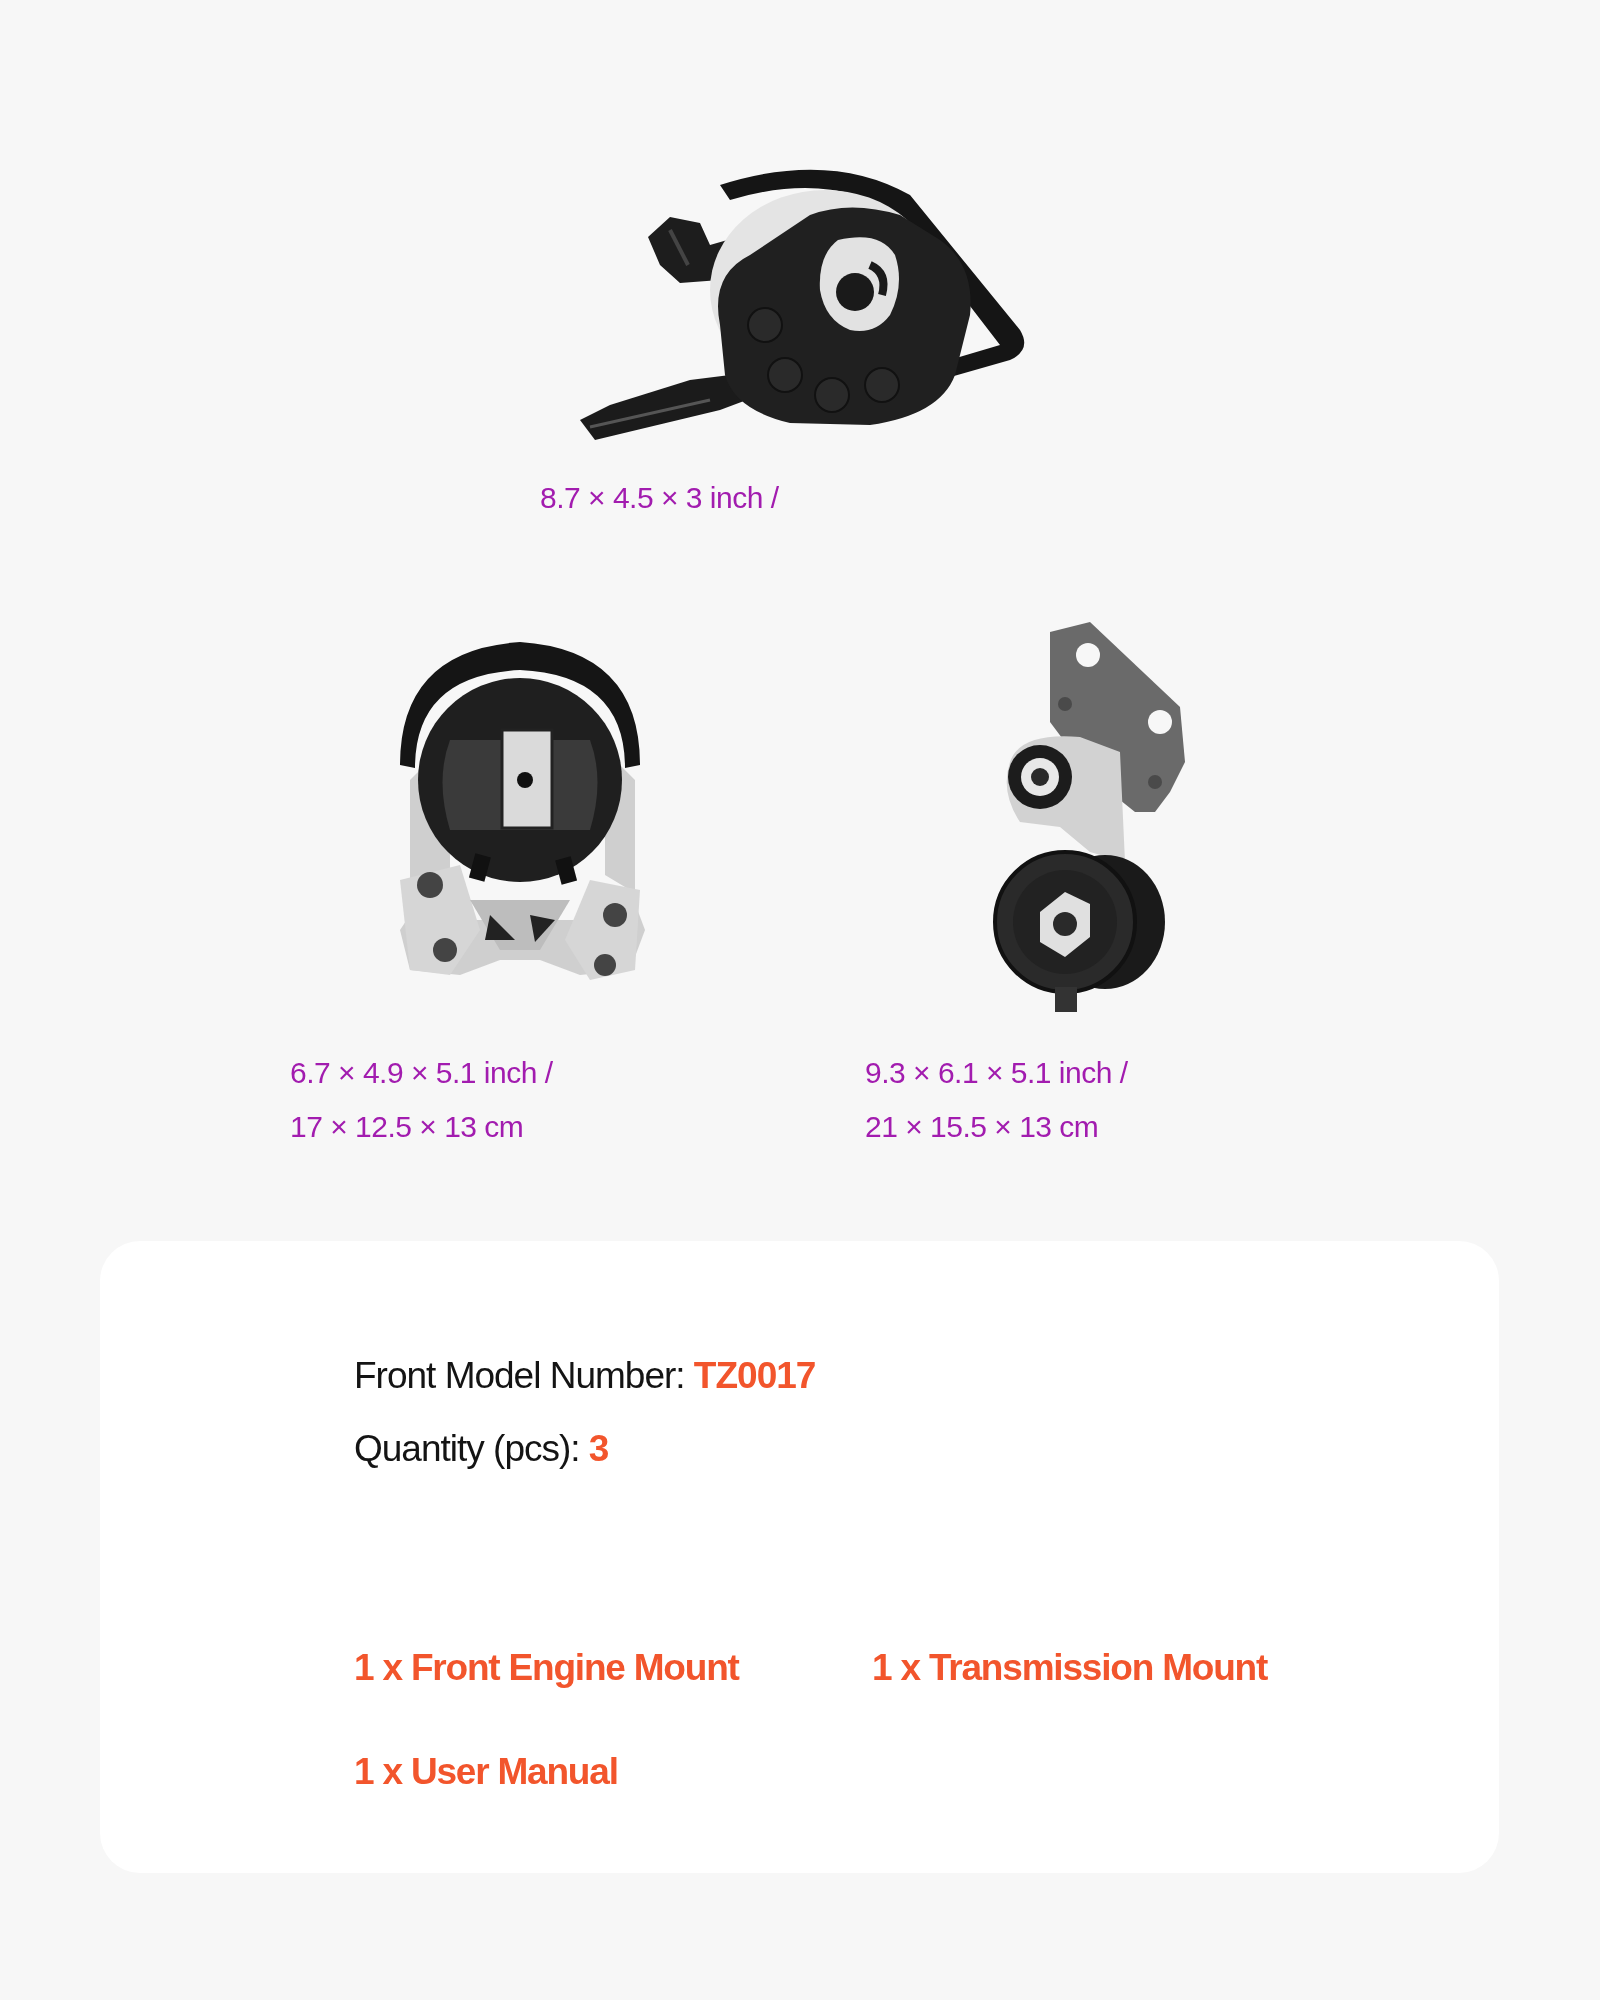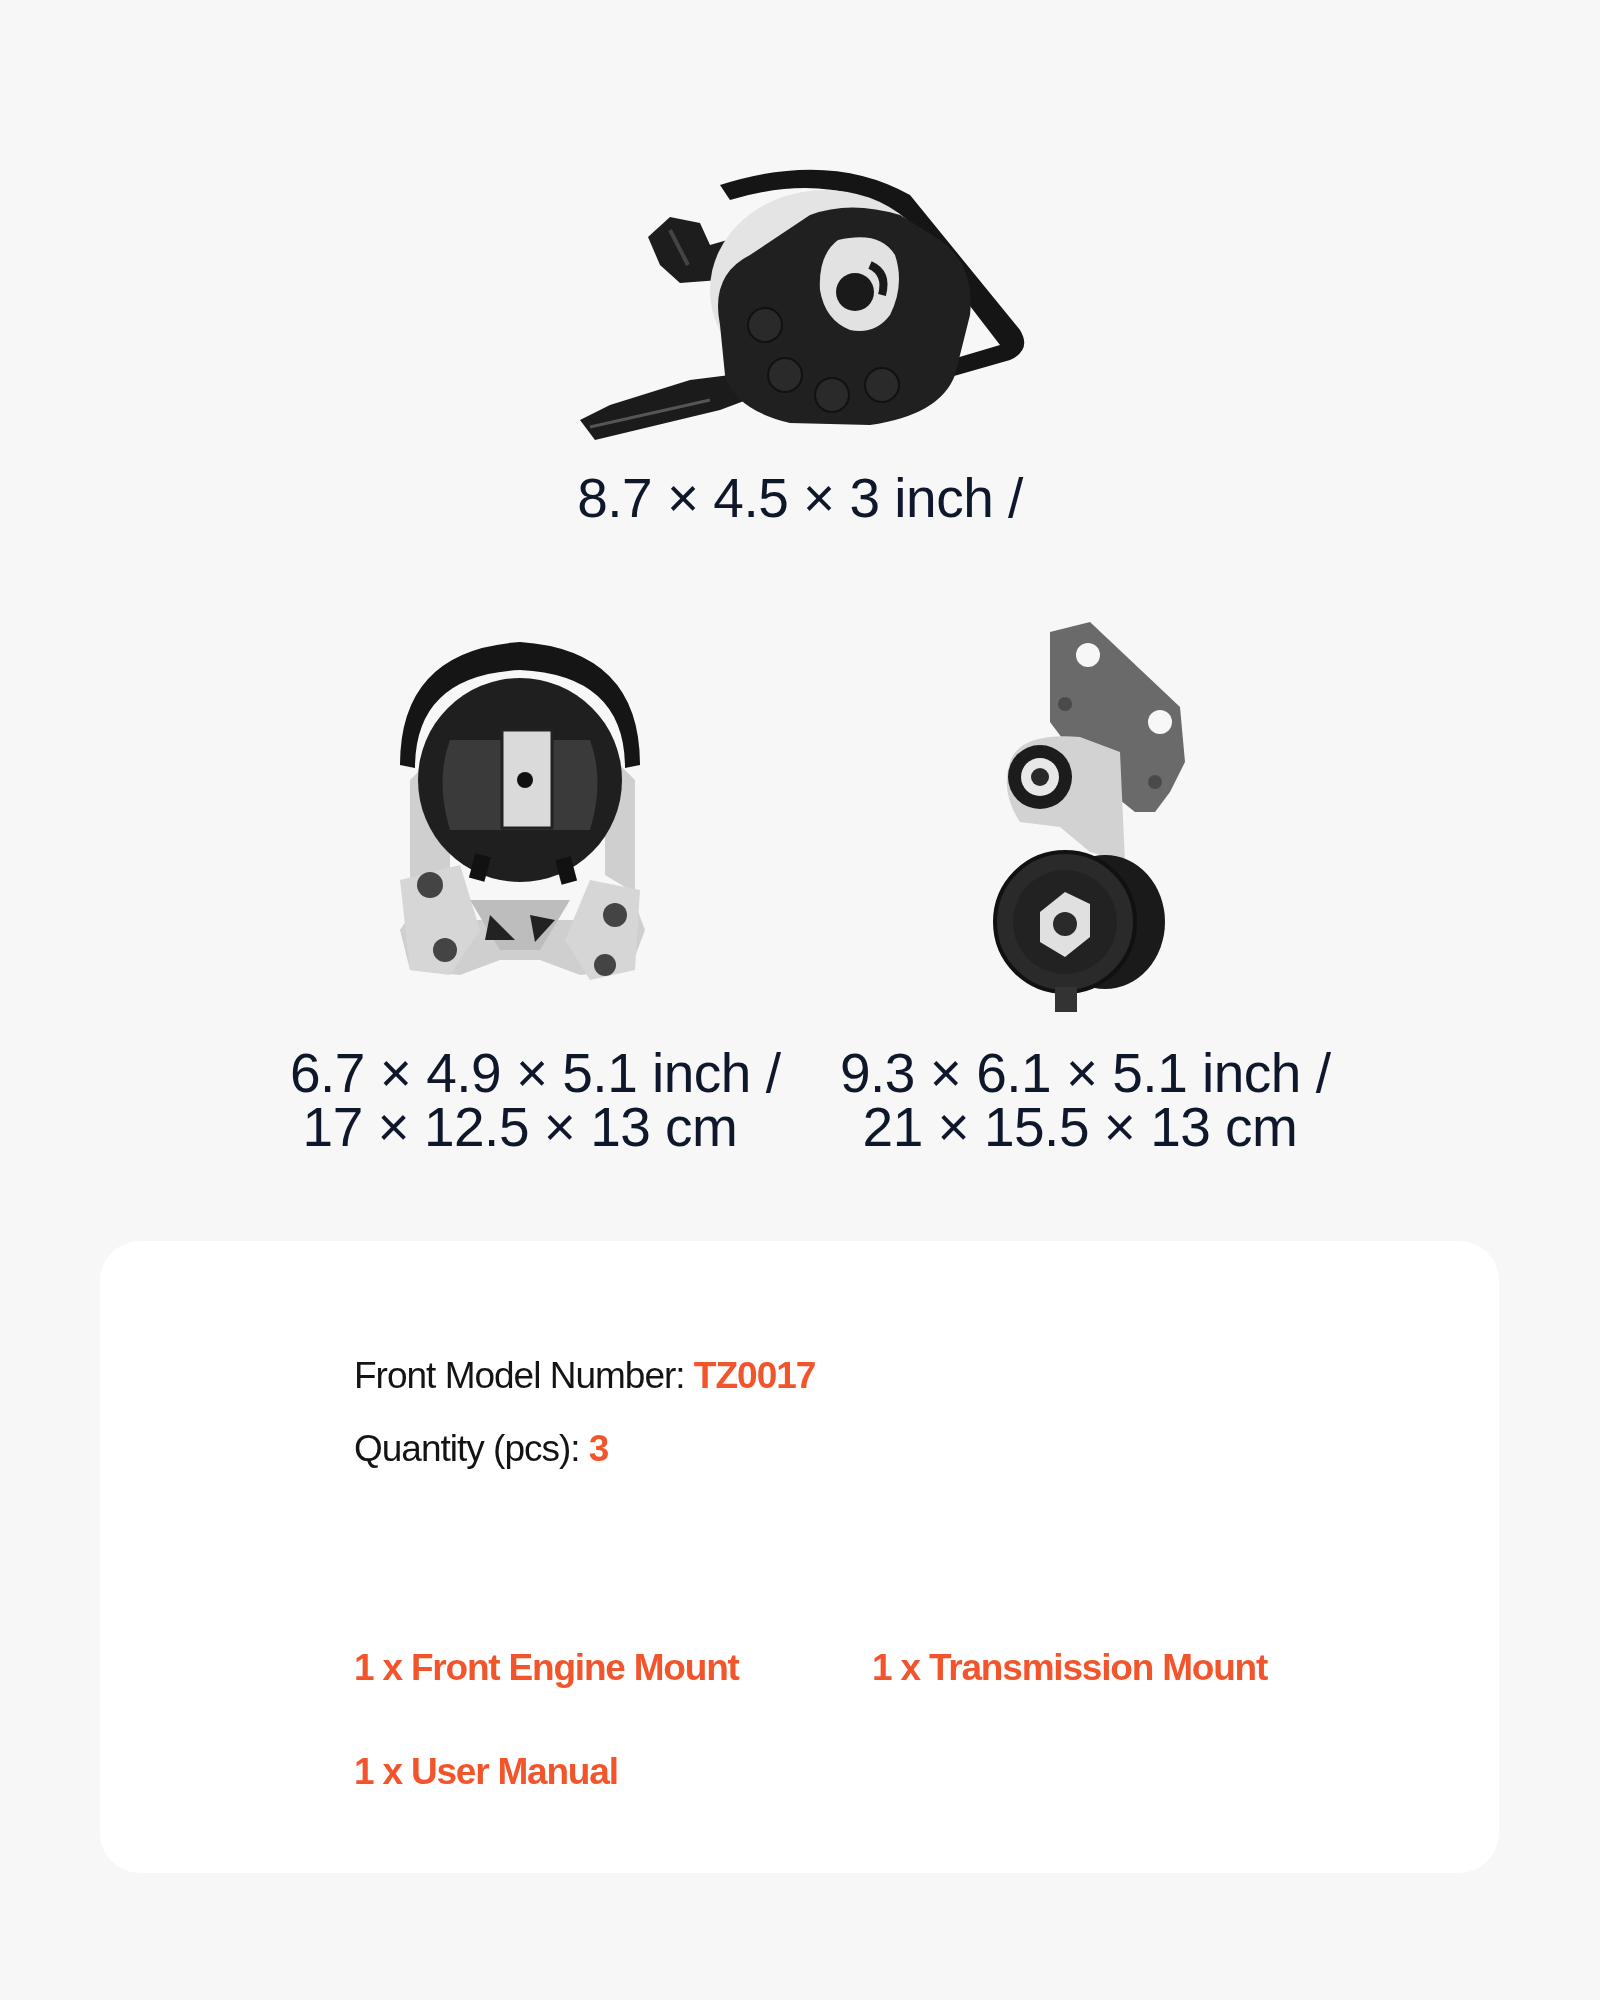--- a/index.html
+++ b/index.html
@@ -4,25 +4,25 @@
   <style>
     * { box-sizing: border-box; margin: 0; padding: 0; }
     html, body { width: 1600px; height: 2000px; background: #f7f7f7; overflow: hidden; }
     body { position: relative; font-family: "Liberation Sans", sans-serif; color: #111; }
 
     .product { position: absolute; }
     .product svg { display: block; }
 
     .dim-text {
       position: absolute;
-      text-align: center;
+      text-align: left;
       font-family: "Liberation Sans", sans-serif;
-      font-size: 55px;
+      font-size: 30px;
       line-height: 54px;
-      color: #0f172a;
+      color: #a21caf;
       letter-spacing: -0.5px;
       white-space: nowrap;
     }
 
     .spec-card {
       position: absolute;
       left: 100px; top: 1241px;
       width: 1399px; height: 632px;
       background: #ffffff;
       border-radius: 40px;
@@ -135,21 +135,21 @@
 
     <ellipse cx="135" cy="310" rx="60" ry="67" fill="#1a1a1a"></ellipse>
     <circle cx="95" cy="310" r="70" fill="#2a2a2a" stroke="#111" stroke-width="4"></circle>
     <circle cx="95" cy="310" r="52" fill="#222"></circle>
     <path d="M70 300 L95 280 L120 292 L120 325 L95 345 L70 330 Z" fill="#e0e0e0"></path>
     <circle cx="95" cy="312" r="12" fill="#2a2a2a"></circle>
     <rect x="85" y="375" width="22" height="25" fill="#333"></rect>
   </svg>
 </div>
 
-<div class="dim-text" style="left:840px; top:1046px; width:480px;">
+<div class="dim-text" style="left:865px; top:1046px; width:480px;">
   <div>9.3 × 6.1 × 5.1 inch  /</div>
   <div>21 × 15.5 × 13 cm</div>
 </div>
 
 <div class="spec-card"></div>
 
 <div class="spec-list">
   <div class="spec-row">
     <span class="spec-label">Front Model Number: </span><span class="spec-value">TZ0017</span>
   </div>

